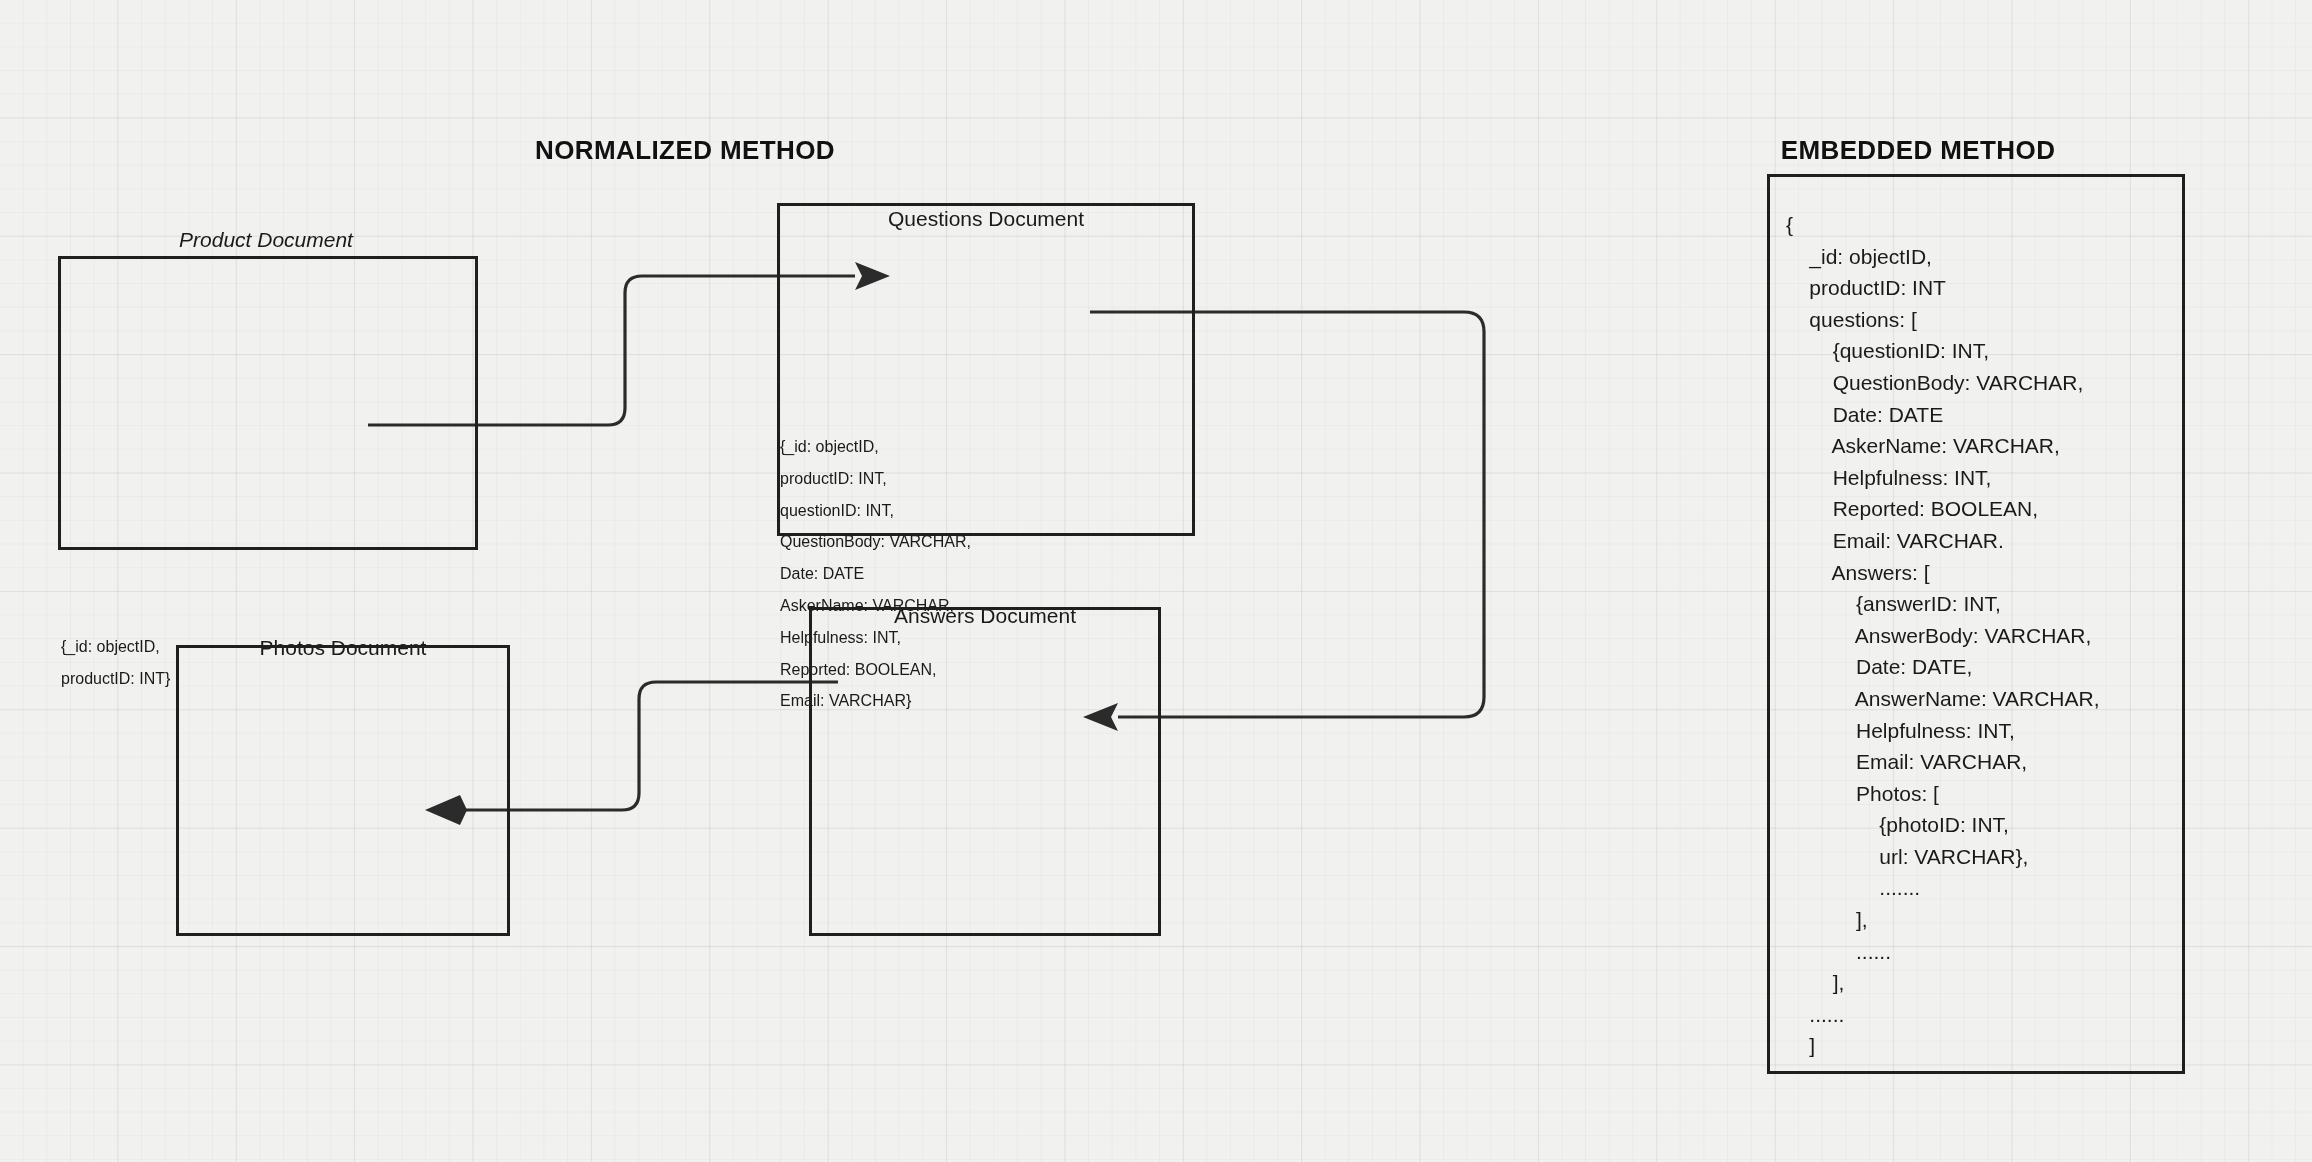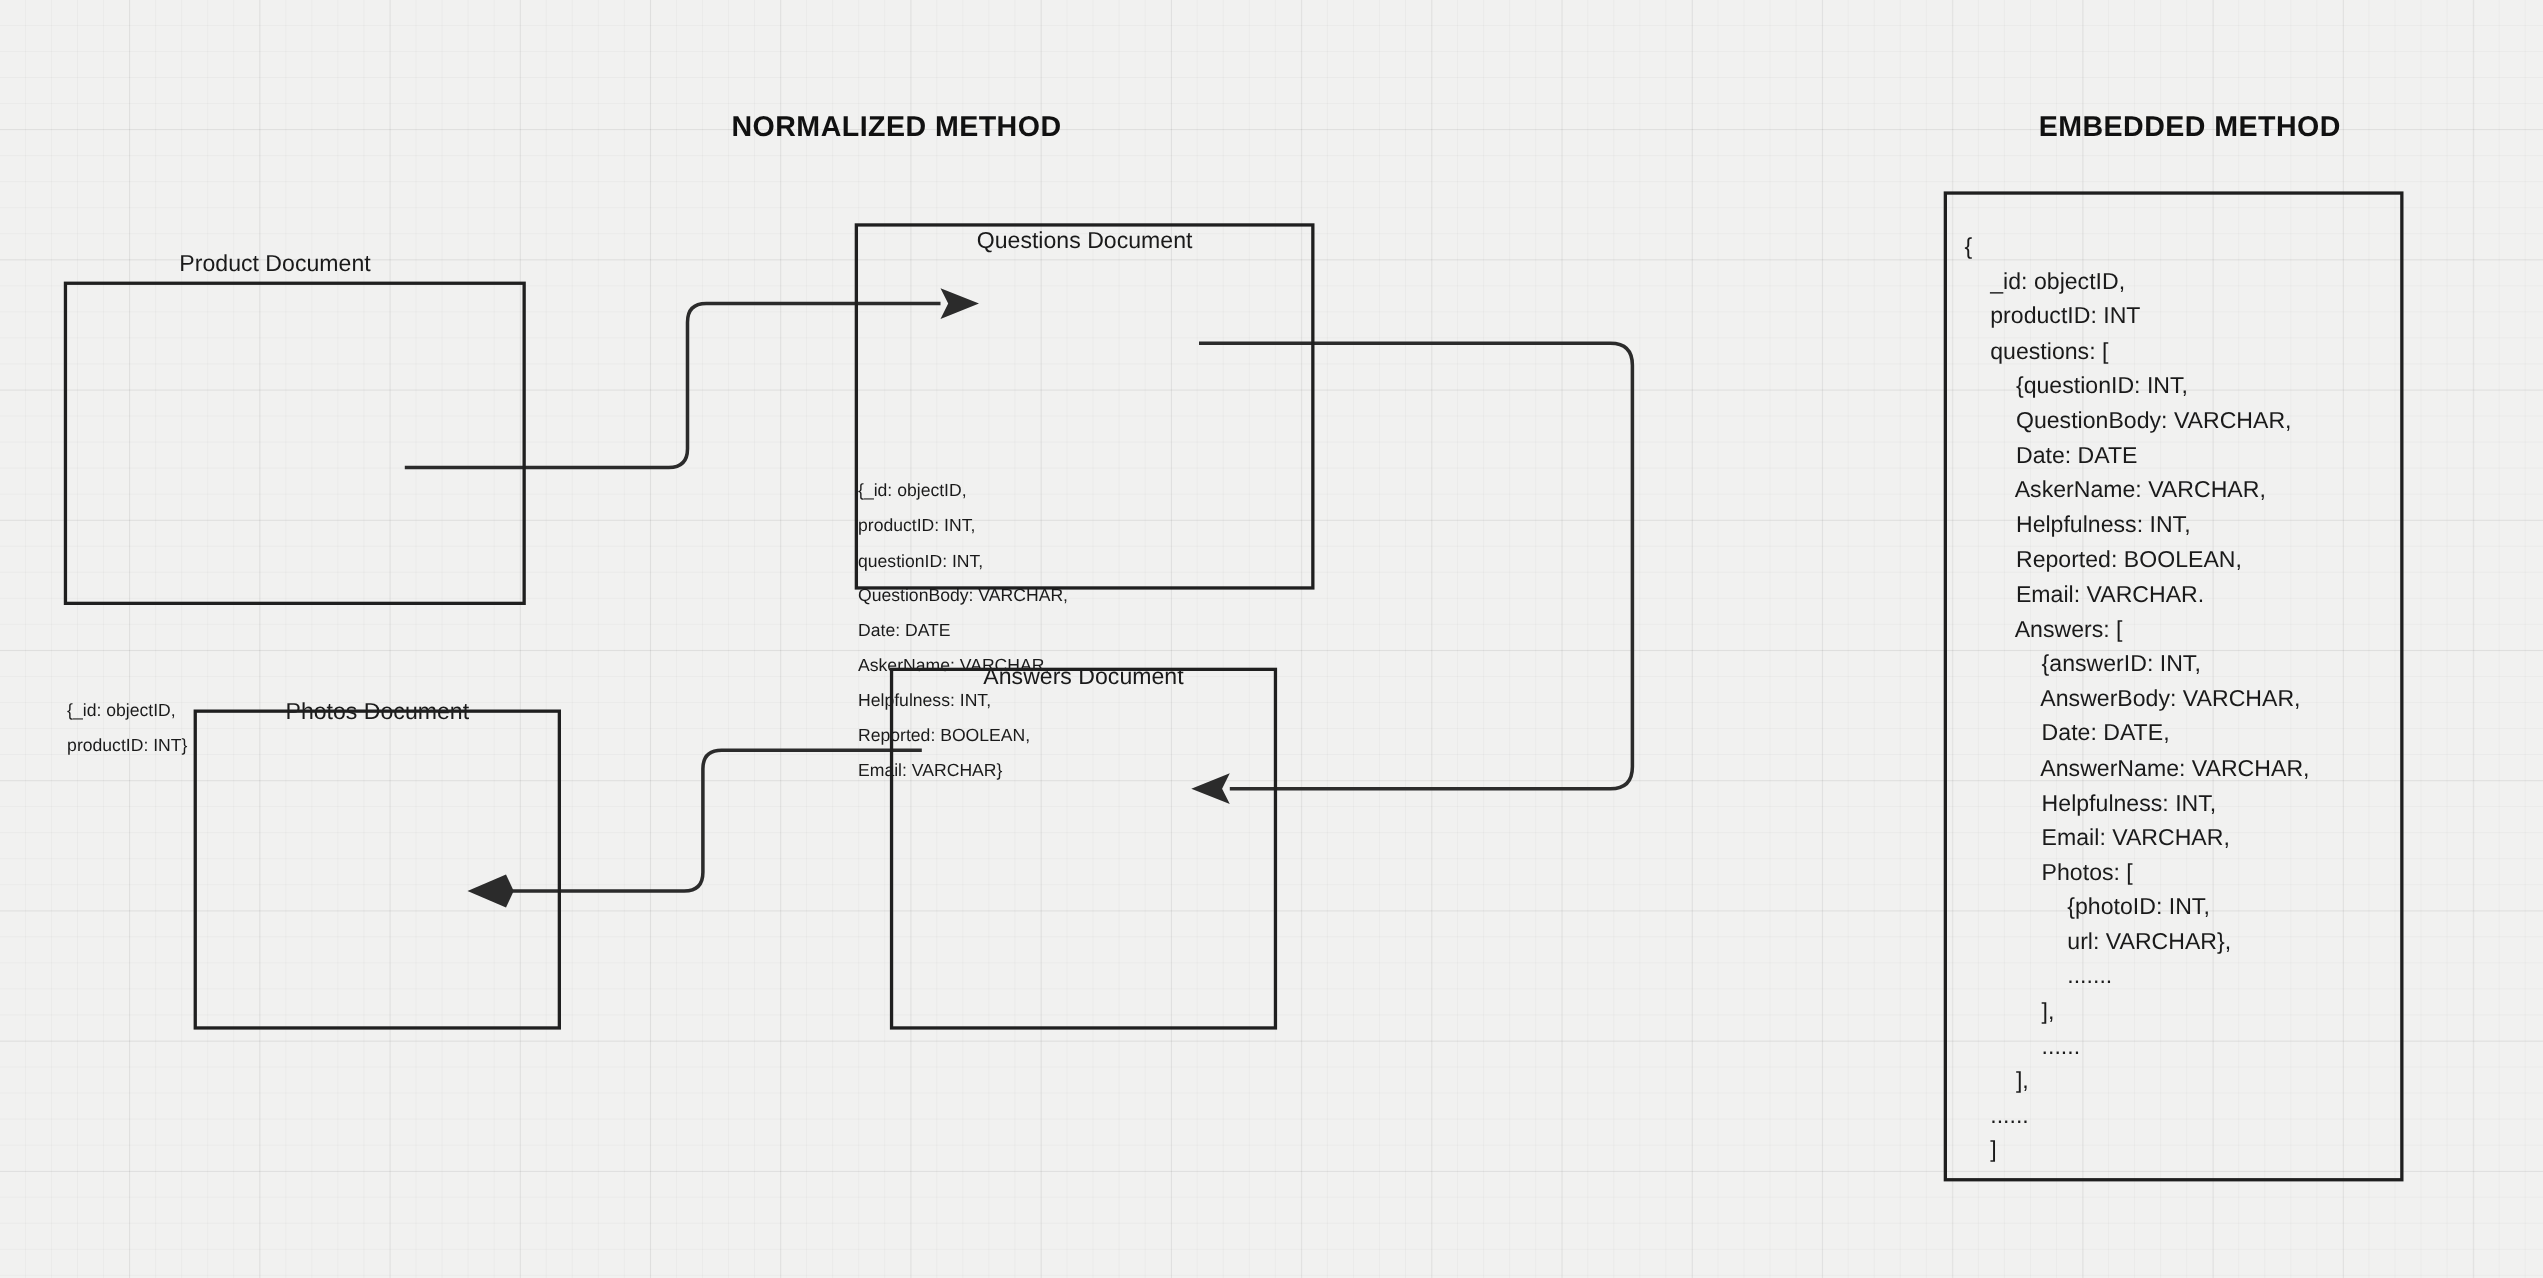--- a/index.html
+++ b/index.html
@@ -33,23 +33,24 @@
     background-position: -1px -1px, -1px -1px, -1px -1px, -1px -1px;
     pointer-events: none;
   }
 
   
   .section-title {
     position: absolute;
     font-size: 26px;
     font-weight: bold;
     letter-spacing: 0.4px;
-    text-align: right;
+    text-align: center;
     white-space: nowrap;
     color: #111111;
+    margin-top: 35px;
   }
   #title-normalized { left: 405px; top: 100px; width: 560px; }
   #title-embedded   { left: 1708px; top: 100px; width: 420px; }
 
   
   .doc-caption {
     position: absolute;
     font-size: 21px;
     text-align: center;
     white-space: nowrap;
@@ -69,21 +70,21 @@
     right: 0;
     text-align: left;
     font-size: 16px;
     line-height: 31.8px;
     white-space: pre;
     color: #1a1a1a;
   }
 
   
   #box-product   { left: 58px;  top: 256px; width: 420px; height: 294px; }
-  #cap-product   { left: 40px;  top: 228px; width: 420px; }
+  #cap-product   { left: 56px;  top: 228px; width: 420px; font-style: italic; }
   #body-product  { top: 372px; }
 
   #box-questions { left: 777px; top: 203px; width: 418px; height: 333px; }
   #cap-questions { left: 777px; top: 172px; width: 418px; margin-top: 35px; }
   #body-questions{ top: 225px; }
 
   #box-photos    { left: 176px; top: 645px; width: 334px; height: 291px; }
   #cap-photos    { left: 176px; top: 636px; width: 334px; }
 
   #box-answers   { left: 809px; top: 607px; width: 352px; height: 329px; }

